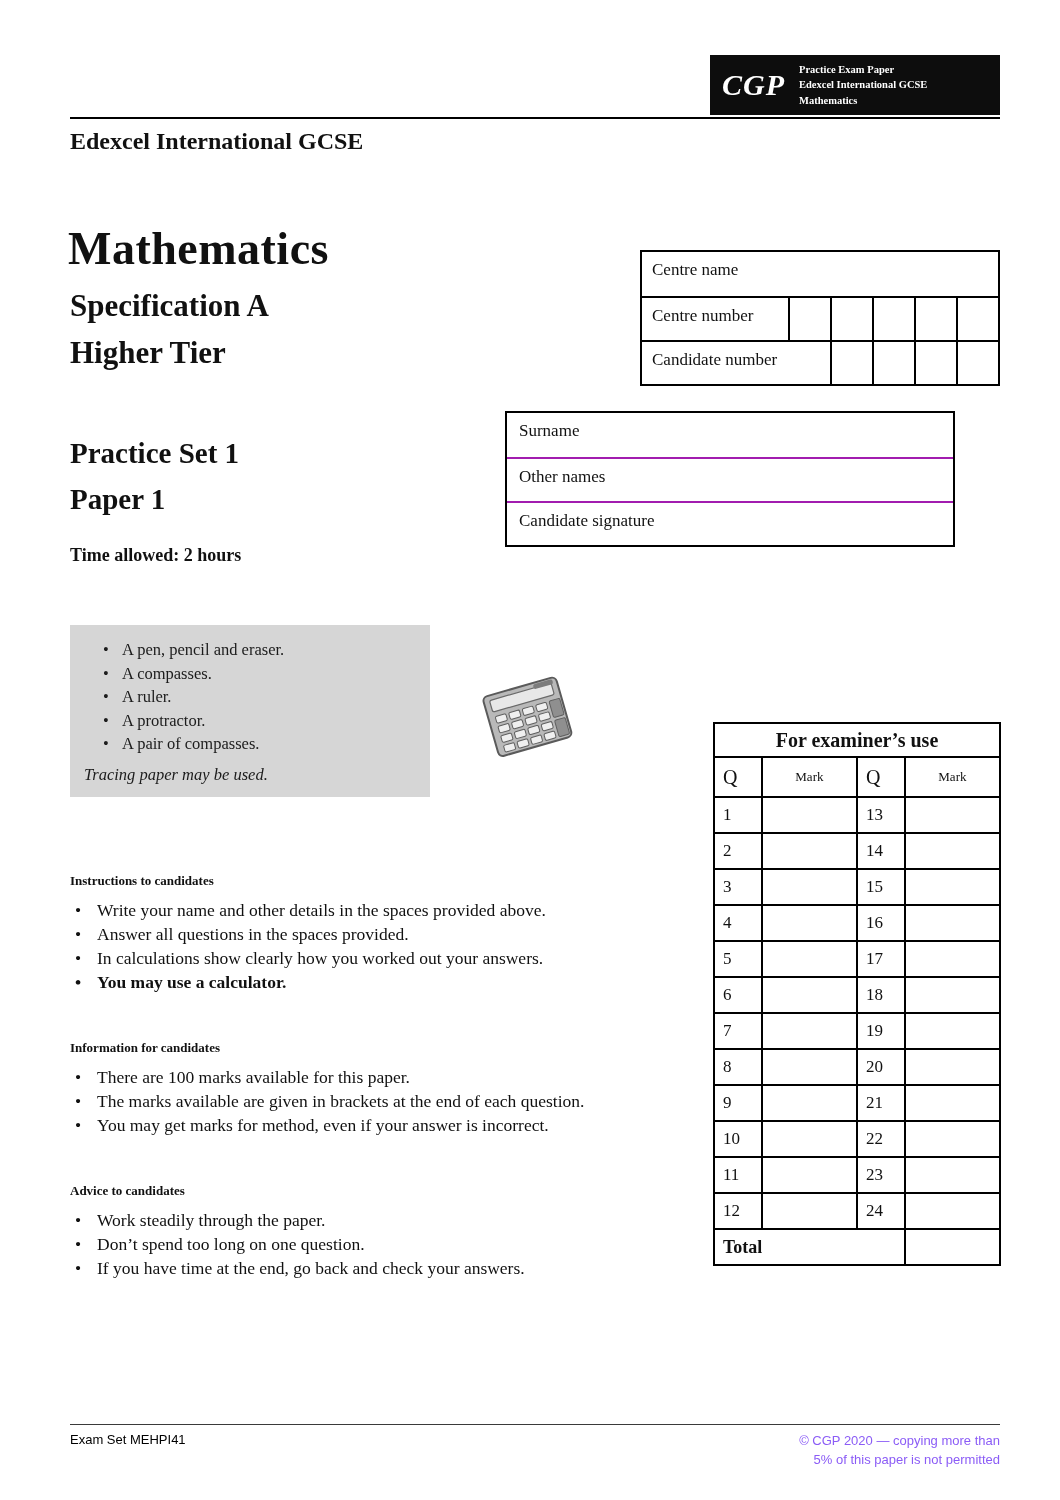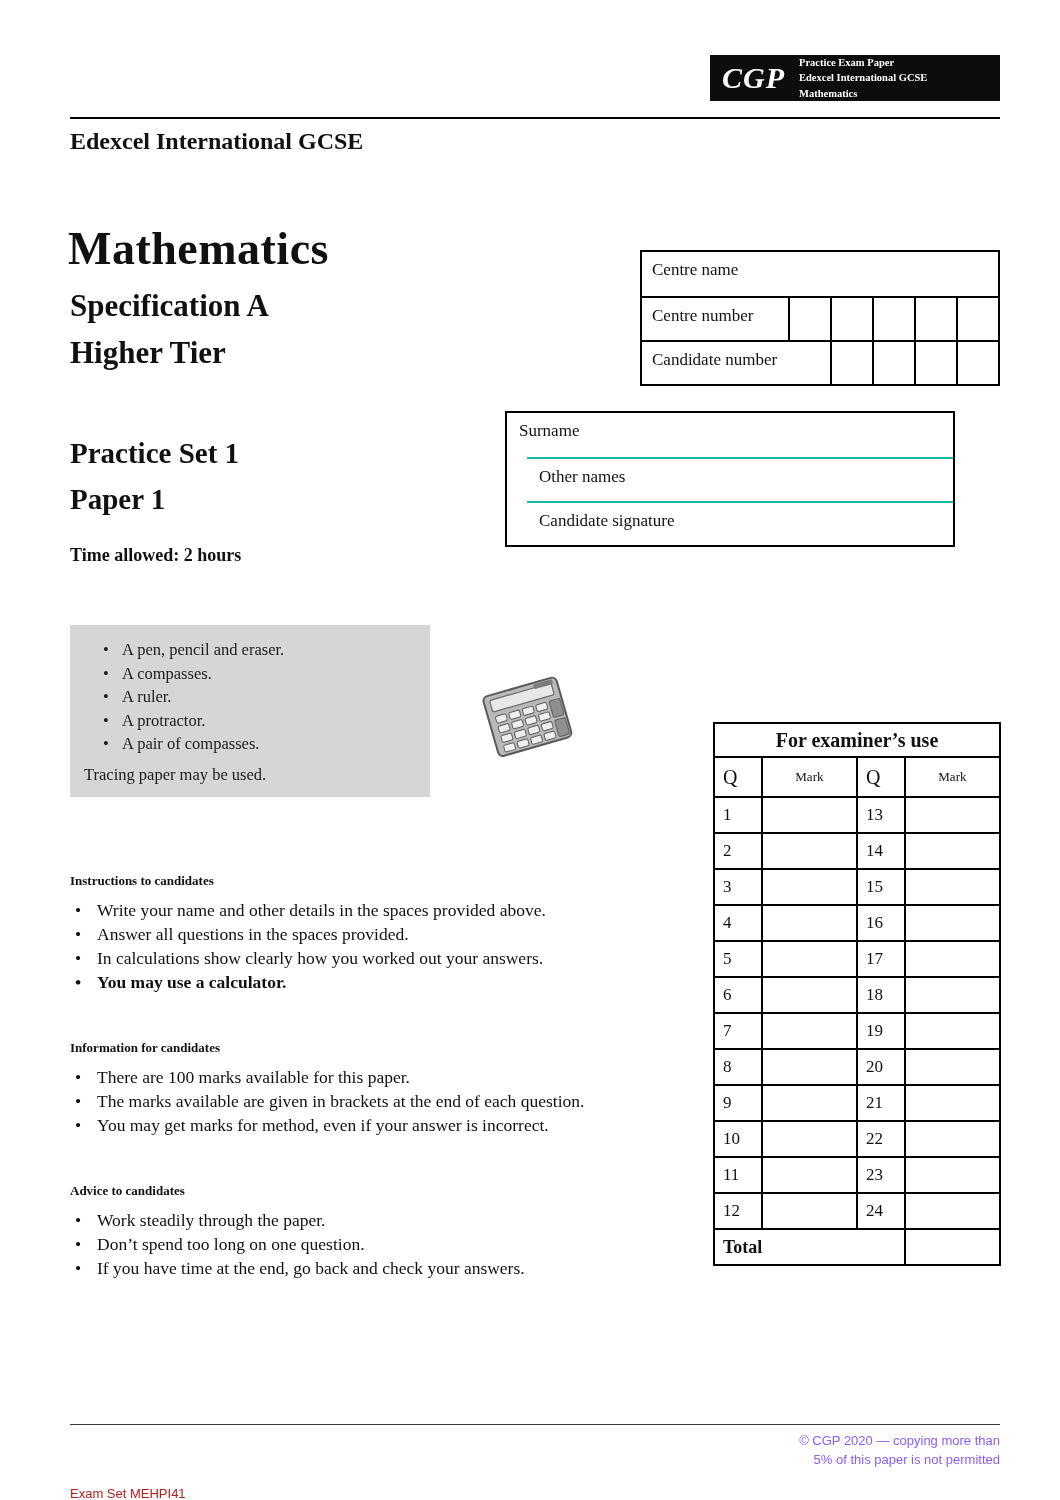--- a/index.html
+++ b/index.html
@@ -5,21 +5,21 @@
   * { margin:0; padding:0; box-sizing:border-box; }
   html,body { background:#e9e9e9; }
   .page {
     position:relative; width:1060px; height:1500px; margin:0 auto;
     background:#ffffff; font-family:"Liberation Serif", serif; color:#111;
     overflow:hidden;
   }
 
   
   .brand-box {
-    position:absolute; left:710px; top:55px; width:290px; height:46px;
+    position:absolute; left:710px; top:55px; width:290px; height:60px;
     background:#0d0d0d; color:#fff; display:flex; align-items:center;
     padding:0 12px;
   }
   .brand-logo { font-style:italic; font-weight:bold; font-size:30px; letter-spacing:1px; margin-right:14px; }
   .brand-text { font-size:10.5px; line-height:1.45; font-weight:bold; }
 
   
   .top-rule { position:absolute; left:70px; top:117px; width:930px; border-top:2px solid #000; }
   .course-title { position:absolute; left:70px; top:128px; font-size:24px; font-weight:bold; }
 
@@ -34,31 +34,31 @@
   
   .centre-table { position:absolute; left:640px; top:250px; width:360px; border:2px solid #000; }
   .ct-row { display:flex; height:44px; }
   .ct-row + .ct-row { border-top:2px solid #000; }
   .ct-label { flex:1; padding:8px 10px 0 10px; font-size:17px; }
   .ct-cell { width:42px; border-left:2px solid #000; }
 
   
   .name-table { position:absolute; left:505px; top:411px; width:450px; border:2px solid #000; }
   .nt-row { height:44px; padding:8px 12px 0 12px; font-size:17px; }
-  .nt-row + .nt-row { border-top:2px solid #14b8a6;margin-left:20px; }
+  .nt-row + .nt-row { border-top:2px solid #a21caf; }
 
   
   .equip-box {
     position:absolute; left:70px; top:625px; width:360px;
     background:#d6d6d6; padding:13px 14px 12px 14px; font-size:16.5px; color:#1c1c1c;
   }
   .equip-intro { margin-bottom:5px; }
   .equip-item { position:relative; padding-left:38px; line-height:23.5px; }
   .equip-item::before { content:"\2022"; position:absolute; left:19px; }
-  .equip-footer { margin-top:9px; }
+  .equip-footer { margin-top:9px;font-style:italic; }
 
   
   .calc-wrap { position:absolute; left:472px; top:672px; width:110px; height:95px; }
 
   
   .examiner-table {
     position:absolute; left:713px; top:722px; width:288px;
     border-collapse:collapse; font-size:17px;
   }
   .examiner-table td { border:2px solid #000; height:36px; padding:0 8px; }
@@ -74,22 +74,22 @@
   .sec-information { top:1040px; }
   .sec-advice      { top:1183px; }
   .section h3 { font-size:13px; font-weight:bold; margin-bottom:9px; }
   .b-item { position:relative; padding-left:27px; font-size:17.5px; line-height:24px; }
   .b-item::before { content:"\2022"; position:absolute; left:5px; }
   .b-item.bold { font-weight:bold; }
 
   
   .footer-rule { position:absolute; left:70px; top:1424px; width:930px; border-top:1.5px solid #3a3a3a; }
   .footer-left {
-    position:absolute; left:70px; top:1486px;
-    font-family:"Liberation Sans", sans-serif; font-size:13px; color:#b91c1c;
+    position:absolute; left:70px; top:1432px;
+    font-family:"Liberation Sans", sans-serif; font-size:13px; color:#000000;
   }
   .footer-right {
     position:absolute; right:60px; top:1432px; text-align:right;
     font-family:"Liberation Sans", sans-serif; font-size:13px; line-height:1.45; color:#8b5cf6;
   }
 </style>
 </head>
 <body>
 
 <div class="page">

